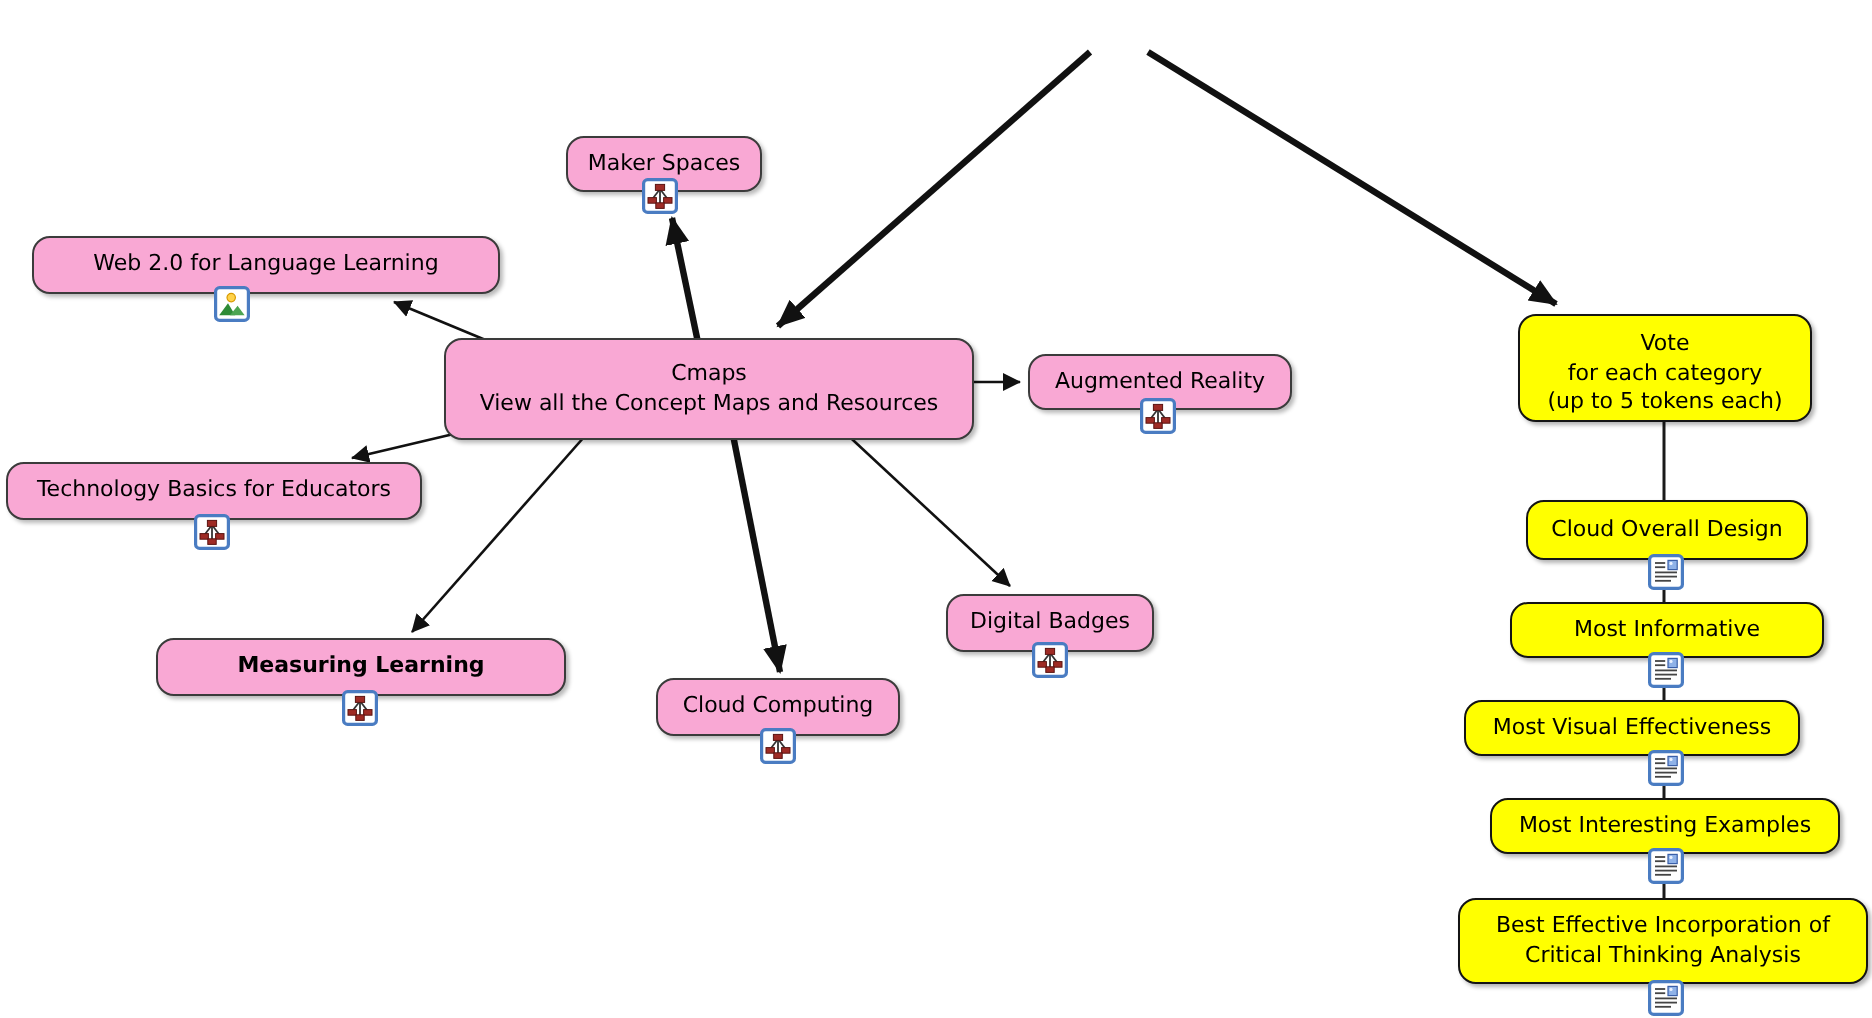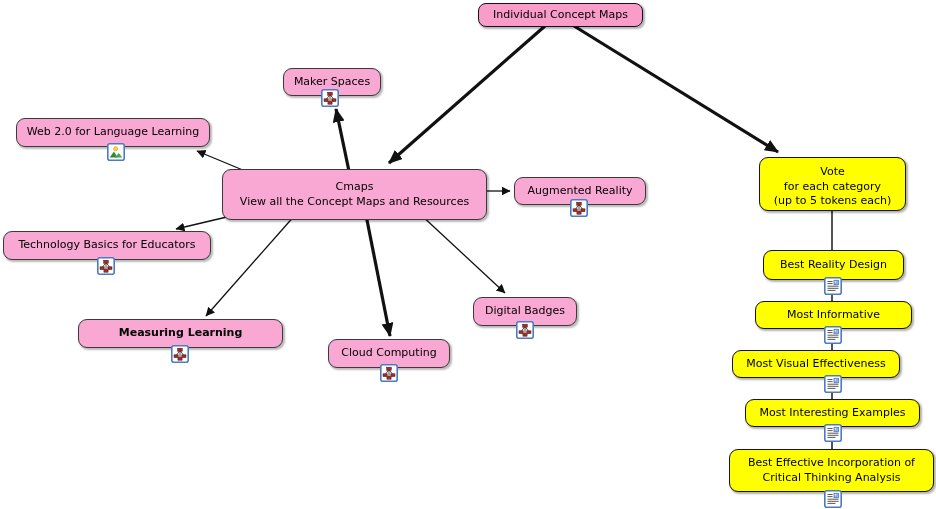--- a/index.html
+++ b/index.html
@@ -115,29 +115,26 @@
     <line x1="420" y1="214" x2="505" y2="293" stroke="#111111" stroke-width="1.3" marker-end="url(#arrow-small)"></line>
     <line x1="480" y1="191" x2="510" y2="191" stroke="#111111" stroke-width="1.3" marker-end="url(#arrow-small)"></line>
 
     <line x1="832" y1="205" x2="832" y2="256" stroke="#1a1a1a" stroke-width="1.5"></line>
     <line x1="832" y1="275" x2="832" y2="306" stroke="#1a1a1a" stroke-width="1.5"></line>
     <line x1="832" y1="325" x2="832" y2="356" stroke="#1a1a1a" stroke-width="1.5"></line>
     <line x1="832" y1="373" x2="832" y2="404" stroke="#1a1a1a" stroke-width="1.5"></line>
     <line x1="832" y1="422" x2="832" y2="454" stroke="#1a1a1a" stroke-width="1.5"></line>
   </svg>
 
-  <div class="node pink" style="left:478px; top:3px; width:165px; height:24px;">
-    <span>Individual Concept Maps</span>
-  </div>
 
   <div class="node plain" style="left:283px; top:68px; width:98px; height:28px;">
     <span>Maker Spaces</span>
   </div>
 
-  <div class="node plain" style="left:16px; top:118px; width:194px; height:29px;">
+  <div class="node plain" style="left:16px; top:118px; width:234px; height:29px;">
     <span>Web 2.0 for Language Learning</span>
   </div>
 
   <div class="node plain" style="left:222px; top:169px; width:265px; height:51px;">
     <span>Cmaps
 View all the Concept Maps and Resources</span>
   </div>
 
   <div class="node plain" style="left:3px; top:231px; width:208px; height:29px;">
     <span>Technology Basics for Educators</span>
@@ -159,21 +156,21 @@
     <span>Digital Badges</span>
   </div>
 
   <div class="node yellow" style="left:759px; top:157px; width:147px; height:54px;align-items:flex-end;">
     <span>Vote
 for each category
 (up to 5 tokens each)</span>
   </div>
 
   <div class="node yellow" style="left:763px; top:250px; width:141px; height:30px;">
-    <span>Best Reality Design</span>
+    <span>Cloud Overall Design</span>
   </div>
 
   <div class="node yellow" style="left:755px; top:301px; width:157px; height:28px;">
     <span>Most Informative</span>
   </div>
 
   <div class="node yellow" style="left:732px; top:350px; width:168px; height:28px;">
     <span>Most Visual Effectiveness</span>
   </div>
 

